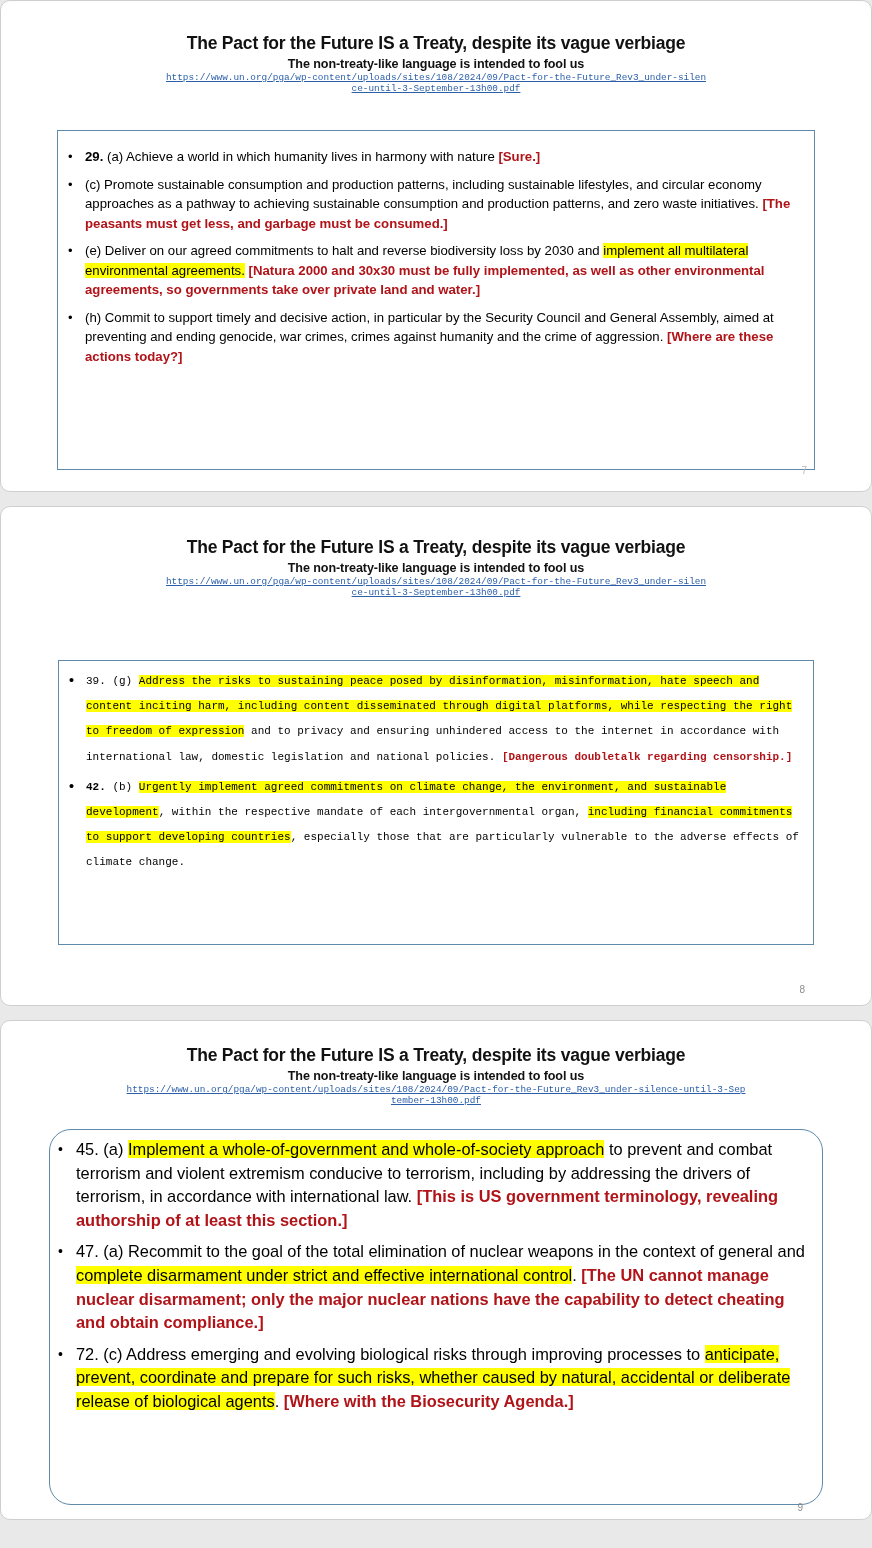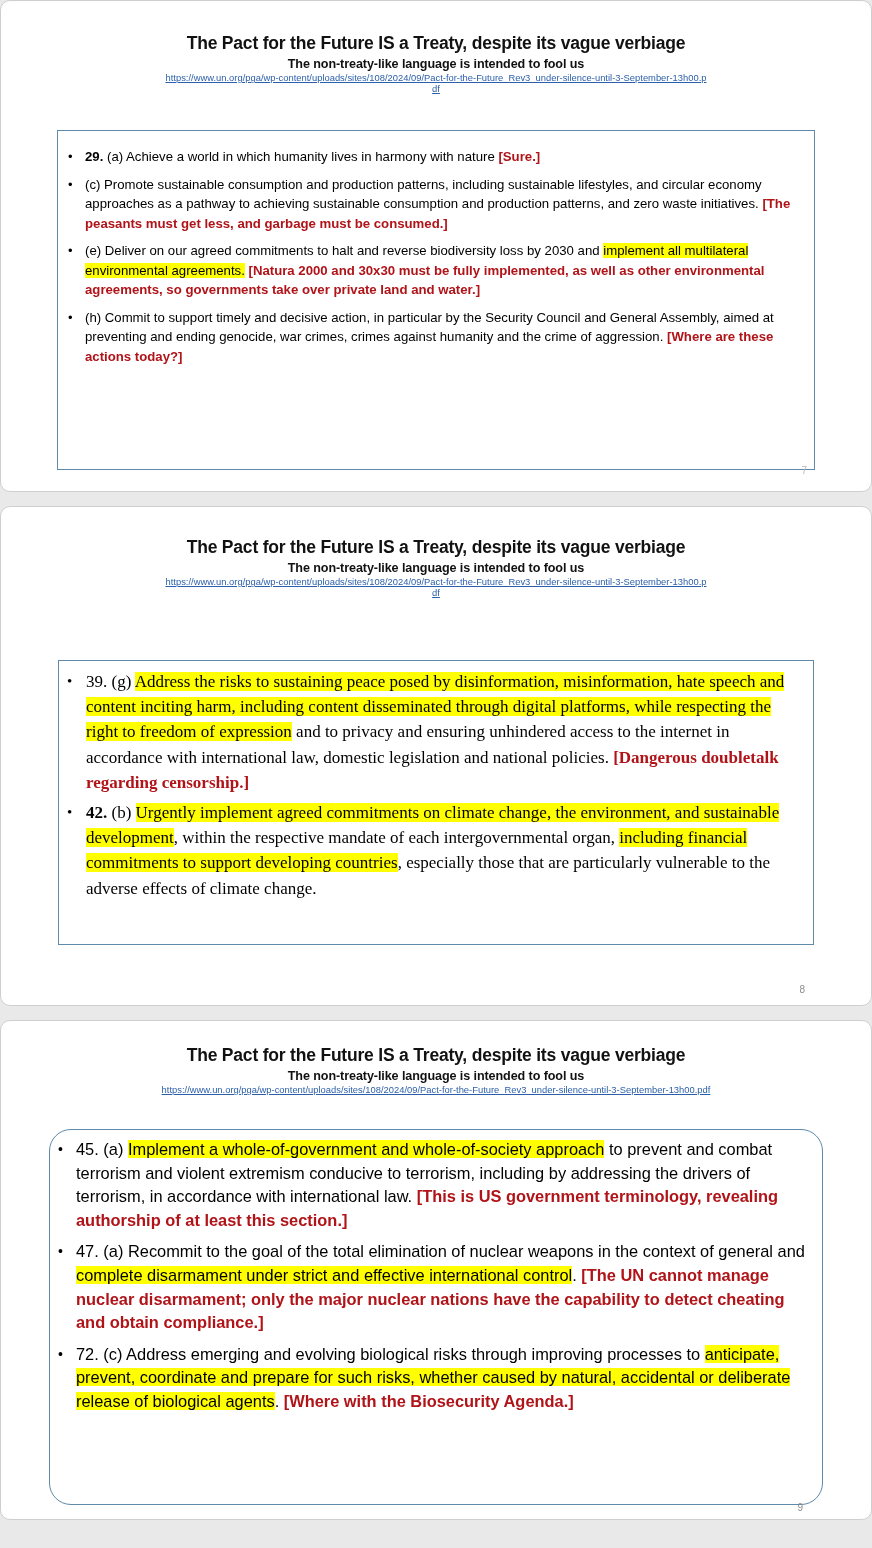--- a/index.html
+++ b/index.html
@@ -43,21 +43,21 @@
   }
   .slide-subtitle {
     font-family: "Liberation Sans", sans-serif;
     font-weight: bold;
     color: #111111;
     letter-spacing: -0.1px;
   }
   .slide-url {
     color: #2b5faa;
     text-decoration: underline;
-    font-family: Liberation Sans, sans-serif;
+    font-family: Liberation Mono, monospace;
     display: block;
     margin: 2px auto 0 auto;
     line-height: 1.15;
     word-break: break-all;
     cursor: pointer;
   }
 
   
   .s1 .slide-header { padding-top: 32px; }
   .s1 .slide-title { font-size: 17.5px; }
@@ -124,22 +124,22 @@
     font-family: "Liberation Sans", sans-serif;
     font-size: 13.2px;
     line-height: 19.5px;
     padding-left: 17px;
     margin-bottom: 8px;
   }
   .s1 ul.bullets > li::before { font-size: 13px; top: 0; }
 
   
   .s2 ul.bullets > li {
-    font-family: Liberation Serif, serif;
-    font-size: 17px;
+    font-family: Liberation Mono, monospace;
+    font-size: 11px;
     line-height: 25.2px;
     padding-left: 19px;
     margin-bottom: 5px;
   }
   .s2 ul.bullets > li::before { font-size: 15px; top: 0; }
 
   
   .s3 ul.bullets > li {
     font-family: "Liberation Sans", sans-serif;
     font-size: 16.4px;

